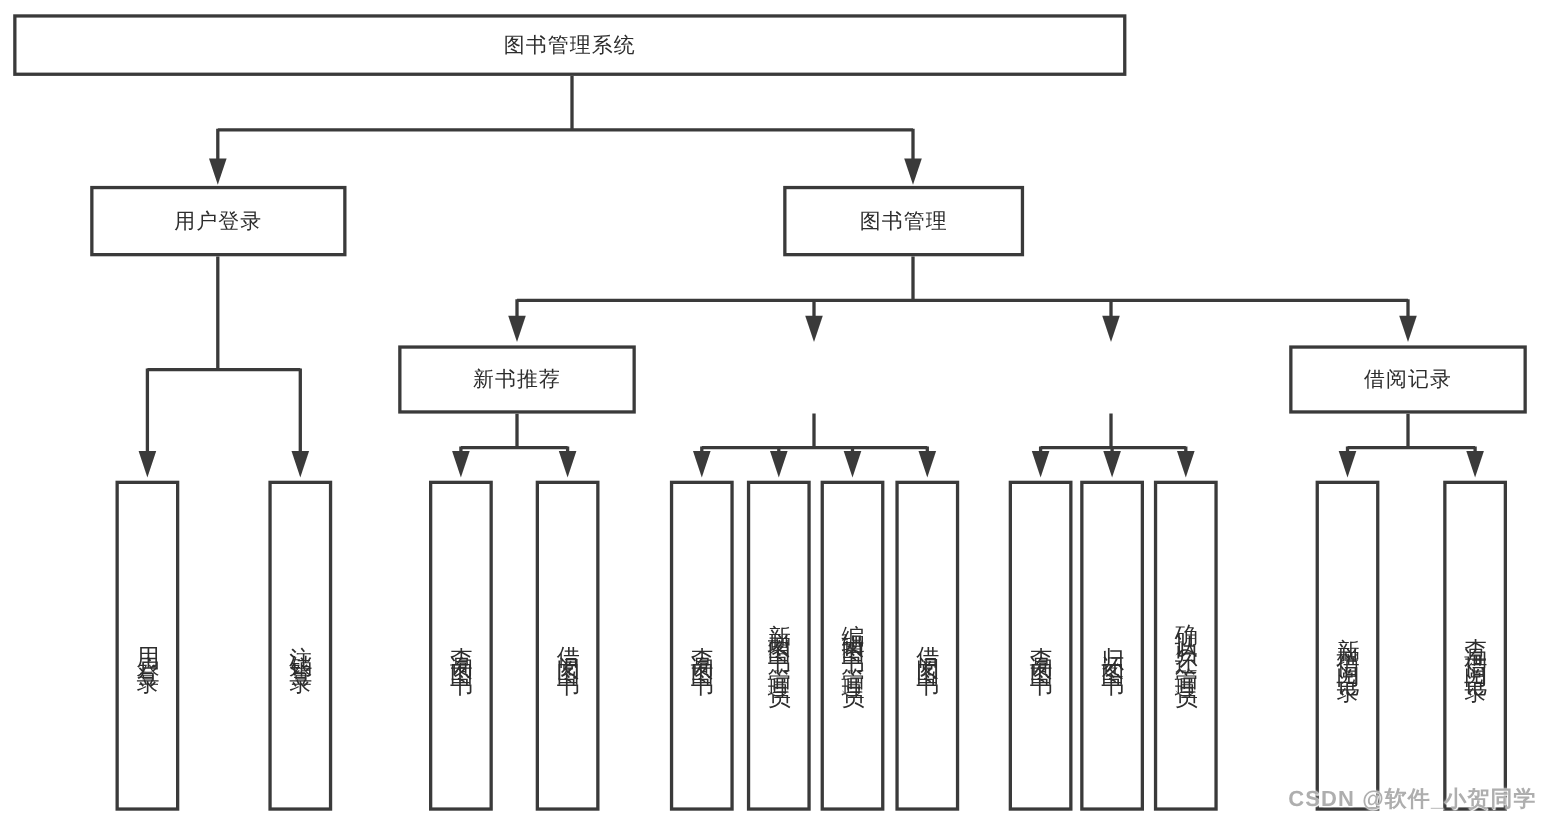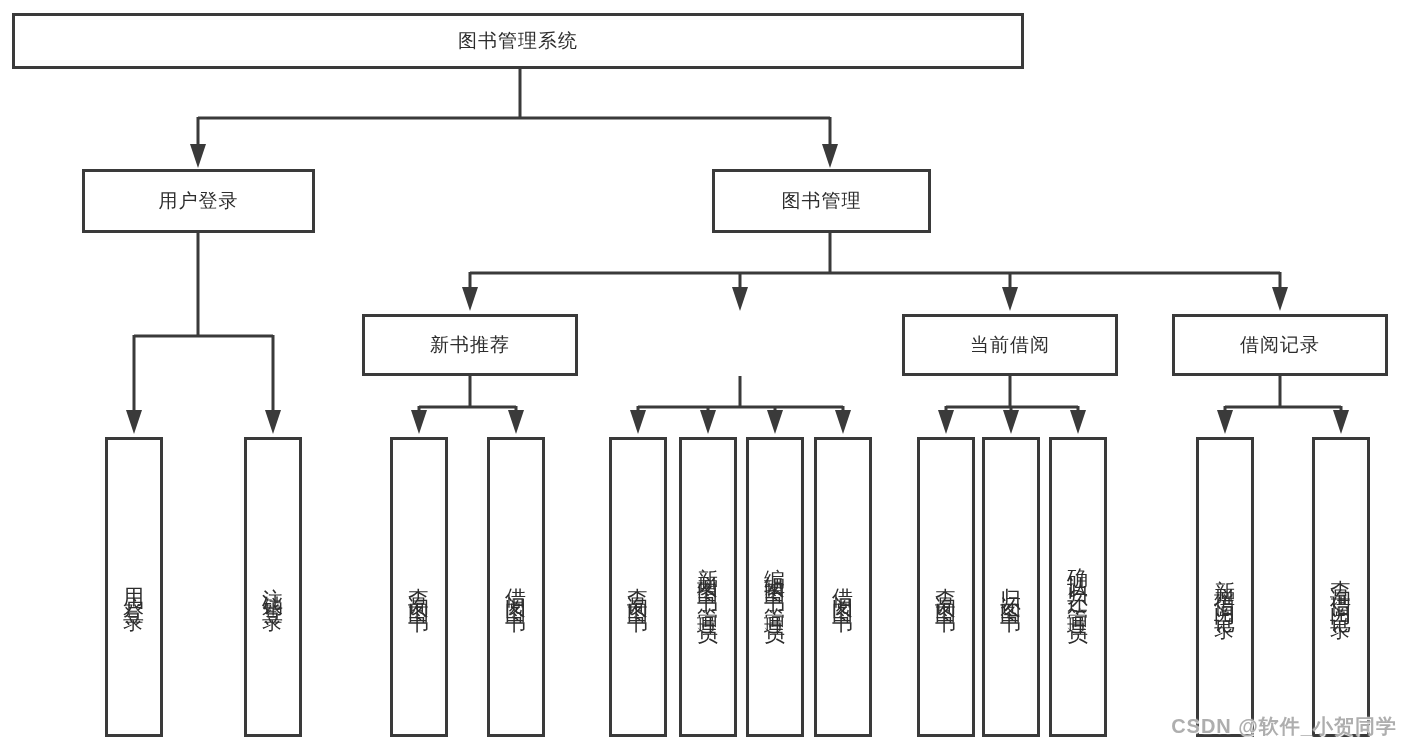--- a/index.html
+++ b/index.html
@@ -113,23 +113,20 @@
   <div class="node h n-login">
     <span>用户登录</span>
   </div>
   <div class="node h n-mgmt">
     <span>图书管理</span>
   </div>
 
   <div class="node h n-l3 n-rec">
     <span>新书推荐</span>
   </div>
-  <div class="node h n-l3 n-cur">
-    <span>当前借阅</span>
-  </div>
   <div class="node h n-l3 n-hist">
     <span>借阅记录</span>
   </div>
 
   <div class="node v leaf lf1">
     <span class="vtext">用户登录</span>
   </div>
   <div class="node v leaf lf2">
     <span class="vtext">注销登录</span>
   </div>

